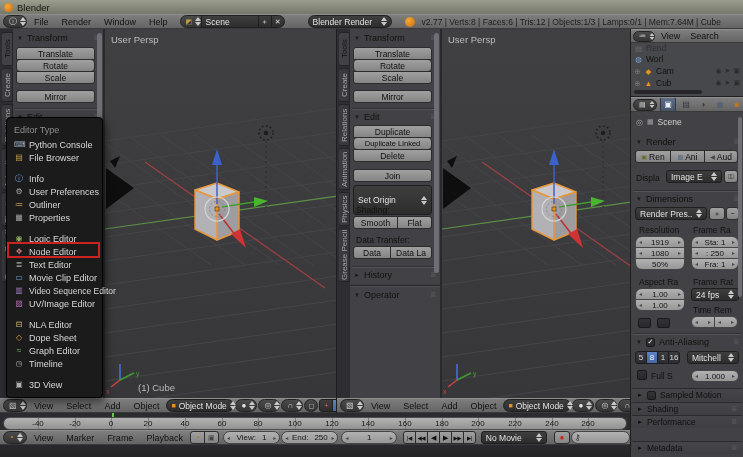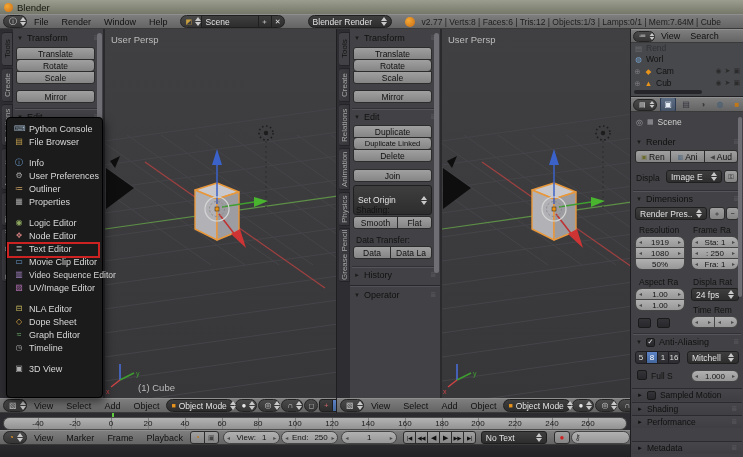--- a/index.html
+++ b/index.html
@@ -559,21 +559,21 @@
         <span>: 250</span>
         <span class="sp">▸</span>
       </div>
     <div class="numf">
         <span class="sp">◂</span>
         <span>Fra: 1</span>
         <span class="sp">▸</span>
       </div>
   </div>
   <div class="lbl" style="left:8px;top:180px">Aspect Ra</div>
-  <div class="lbl" style="left:62px;top:180px">Displa Rat</div>
+  <div class="lbl" style="left:62px;top:180px">Frame Rat</div>
   <div class="rstack abs" style="left:4px;top:191px;width:50px">
     <div class="numf">
         <span class="sp">◂</span>
         <span>1.00</span>
         <span class="sp">▸</span>
       </div>
     <div class="numf">
         <span class="sp">◂</span>
         <span>1.00</span>
         <span class="sp">▸</span>
@@ -724,35 +724,36 @@
     </span>
     <span class="seg" style="margin-left:5px">
       <span class="btn pbtn">|◀</span>
       <span class="btn pbtn">◀◀</span>
       <span class="btn pbtn" style="font-size:7px">◀</span>
       <span class="btn pbtn" style="font-size:7px">▶</span>
       <span class="btn pbtn">▶▶</span>
       <span class="btn pbtn">▶|</span>
     </span>
     <span class="dpill" style="width:66px;margin-left:4px">
-      <span>No Text</span>
+      <span>No Movie</span>
       <span class="updn"></span>
     </span>
     <span class="btn" style="width:16px;margin-left:6px">
       <span style="color:#cc2222;font-size:8px">●</span>
     </span>
     <span class="numf" style="width:62px;height:13px;justify-content:flex-start;gap:3px">
       <span style="font-size:8px;color:#333">⚷</span>
     </span>
   </div>
 </div>
 
 <div class="region" style="left:0;top:445px;width:630px;height:12px;background:linear-gradient(#2a2a2c,#232325)"></div>
 
 <div id="editormenu">
+  <div class="mhdr">Editor Type</div>
   <div class="mitem">
     <span class="ic" style="color:#9fb4c8">⌨</span>
     <span>Python Console</span>
   </div>
   <div class="mitem">
     <span class="ic" style="color:#c9a34f">▤</span>
     <span>File Browser</span>
   </div>
   <div class="mgap"></div>
   <div class="mitem">

